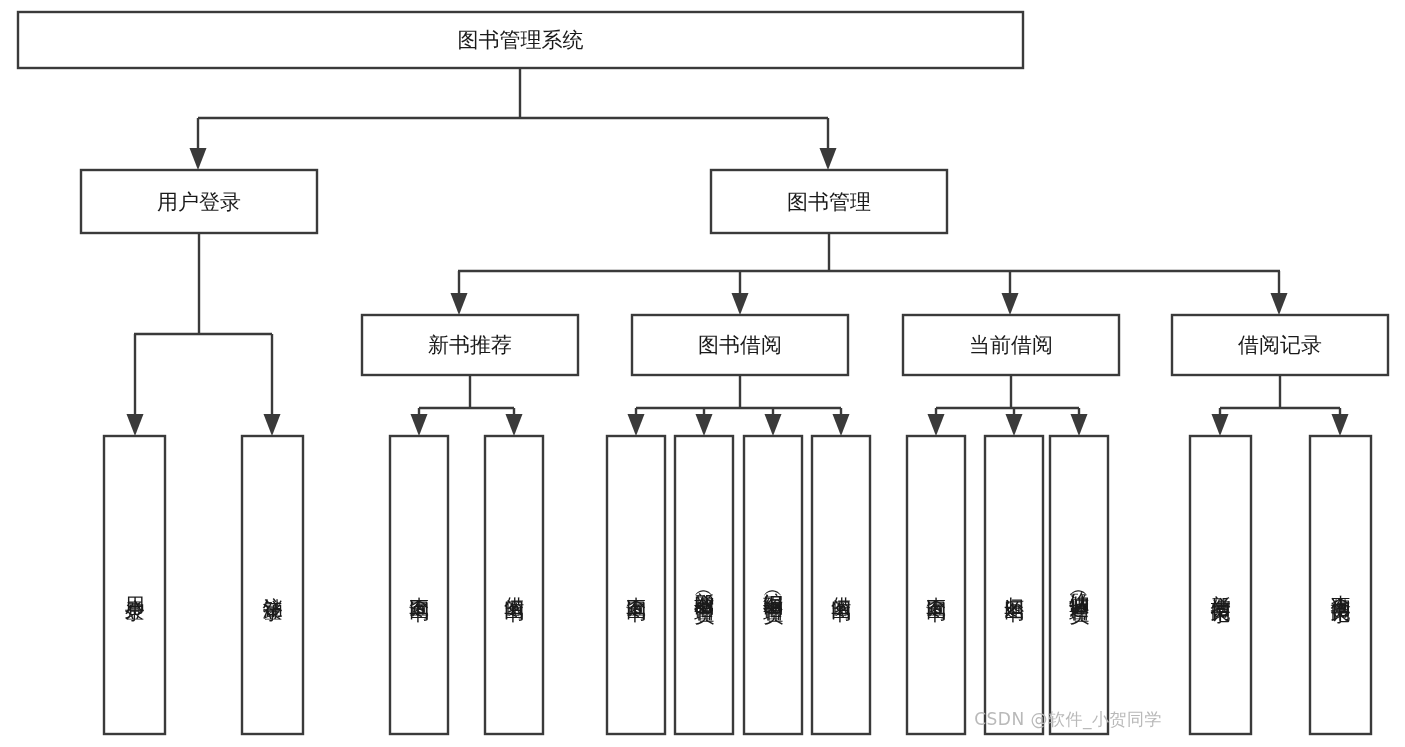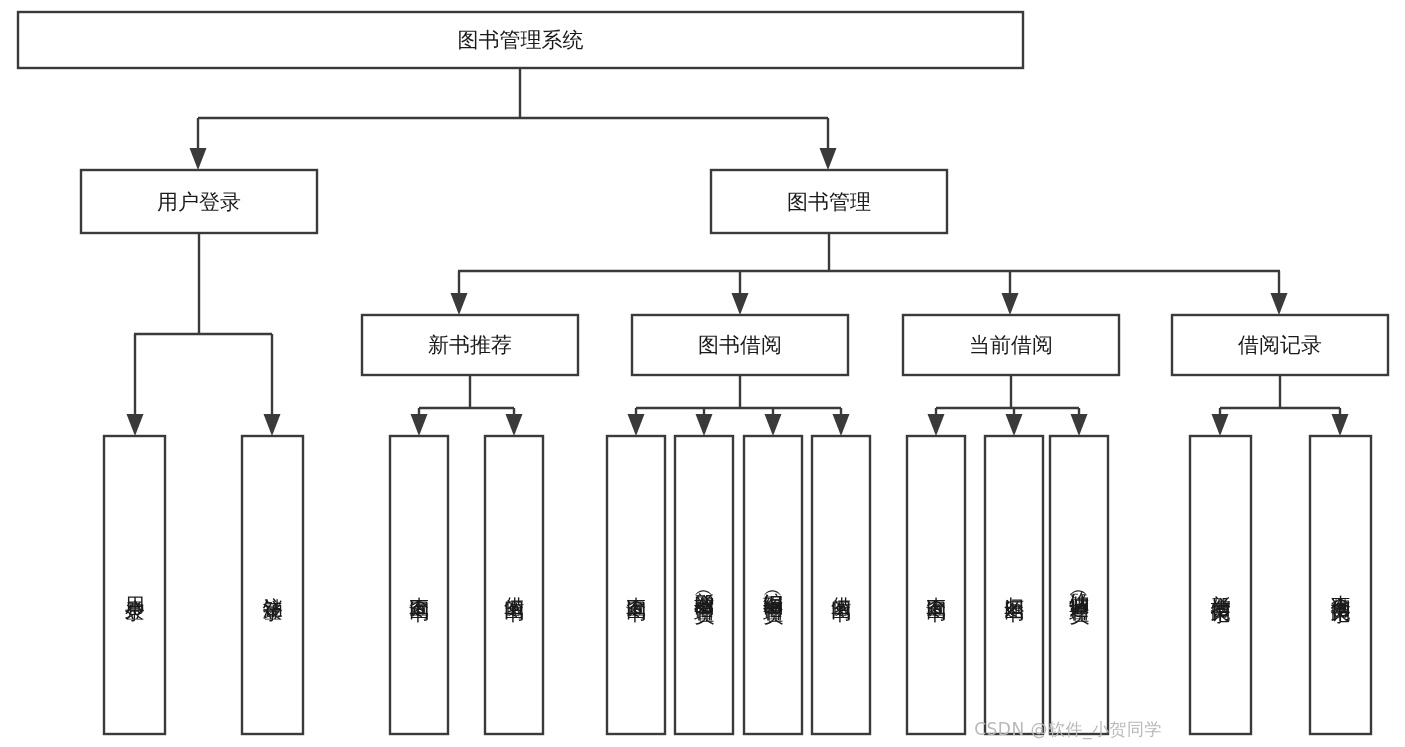--- a/index.html
+++ b/index.html
@@ -60,21 +60,21 @@
     color: #1a1a1a;
     display: flex;
     align-items: center;
     justify-content: center;
     white-space: nowrap;
     pointer-events: none;
   }
   .watermark {
     position: absolute;
     right: 8px;
-    bottom: 6px;
+    bottom: 16px;
     font-family: "DejaVu Sans", "Liberation Sans", sans-serif;
     font-size: 17px;
     color: #b9b9b9;
     letter-spacing: 0.5px;
     white-space: nowrap;
   }
 </style>
 </head>
 <body>
 

